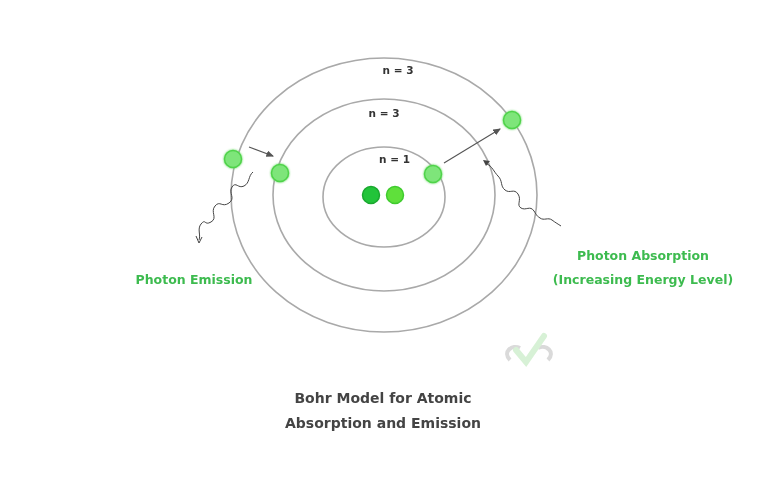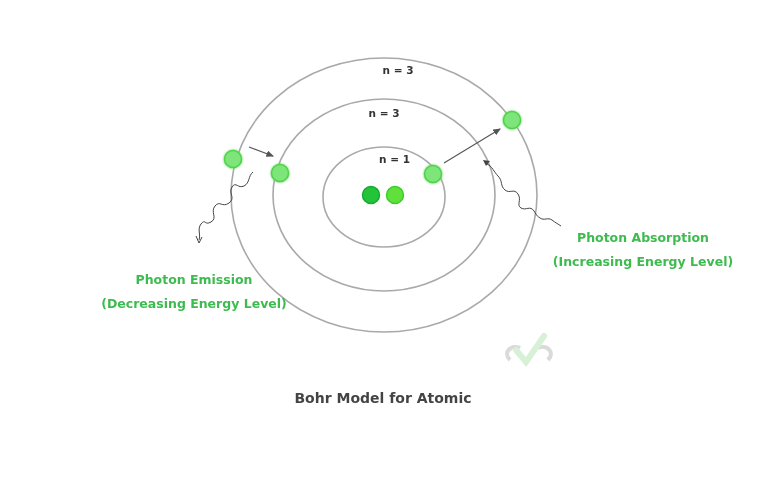--- a/index.html
+++ b/index.html
@@ -58,23 +58,23 @@
     <path d="M516,350 L526,362 L544,336" fill="none" stroke="#b8e6b5" stroke-width="6" stroke-linecap="round"></path>
   </g>
 </svg>
 
 <div class="orbit-lbl" style="left:384px; top:64px;padding-left:28px;">n = 3</div>
 <div class="orbit-lbl" style="left:384px; top:107px;">n = 3</div>
 <div class="orbit-lbl" style="left:384px; top:153px;padding-left:21px;">n = 1</div>
 
 <div class="lbl green-lbl" style="left:54px; top:268px; width:200px;margin-left:40px;">
   <div>Photon Emission</div>
-  <div>(Decreasing Energy Level)</div>
 </div>
 
-<div class="lbl green-lbl" style="left:543px; top:226px; width:200px;">
+<div class="lbl green-lbl" style="left:543px; top:244px; width:200px;">
   <div>Photon Absorption</div>
   <div>(Increasing Energy Level)</div>
 </div>
 
 <div class="lbl caption" style="left:268px; top:386px; width:230px;">
   <div>Bohr Model for Atomic</div>
+  <div>Absorption and Emission</div>
 </div>
 
 </body></html>

